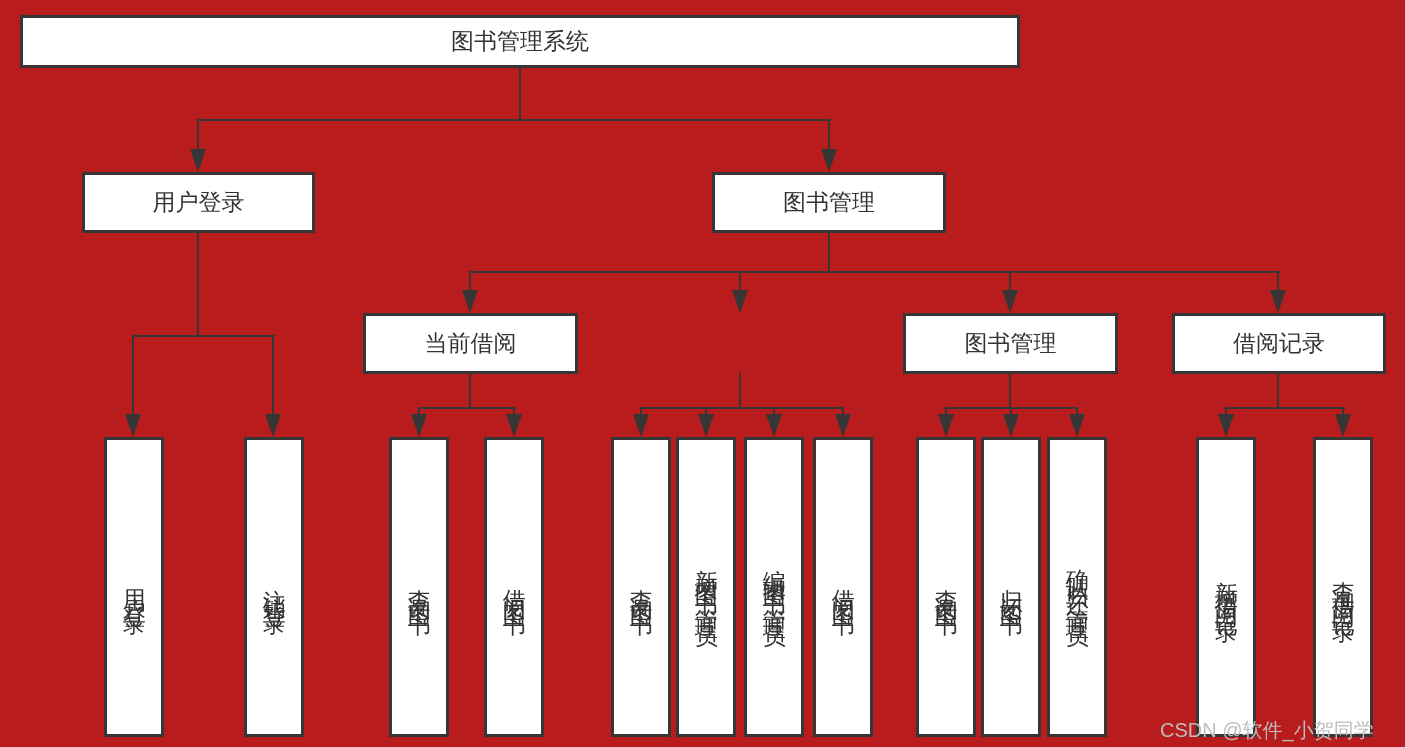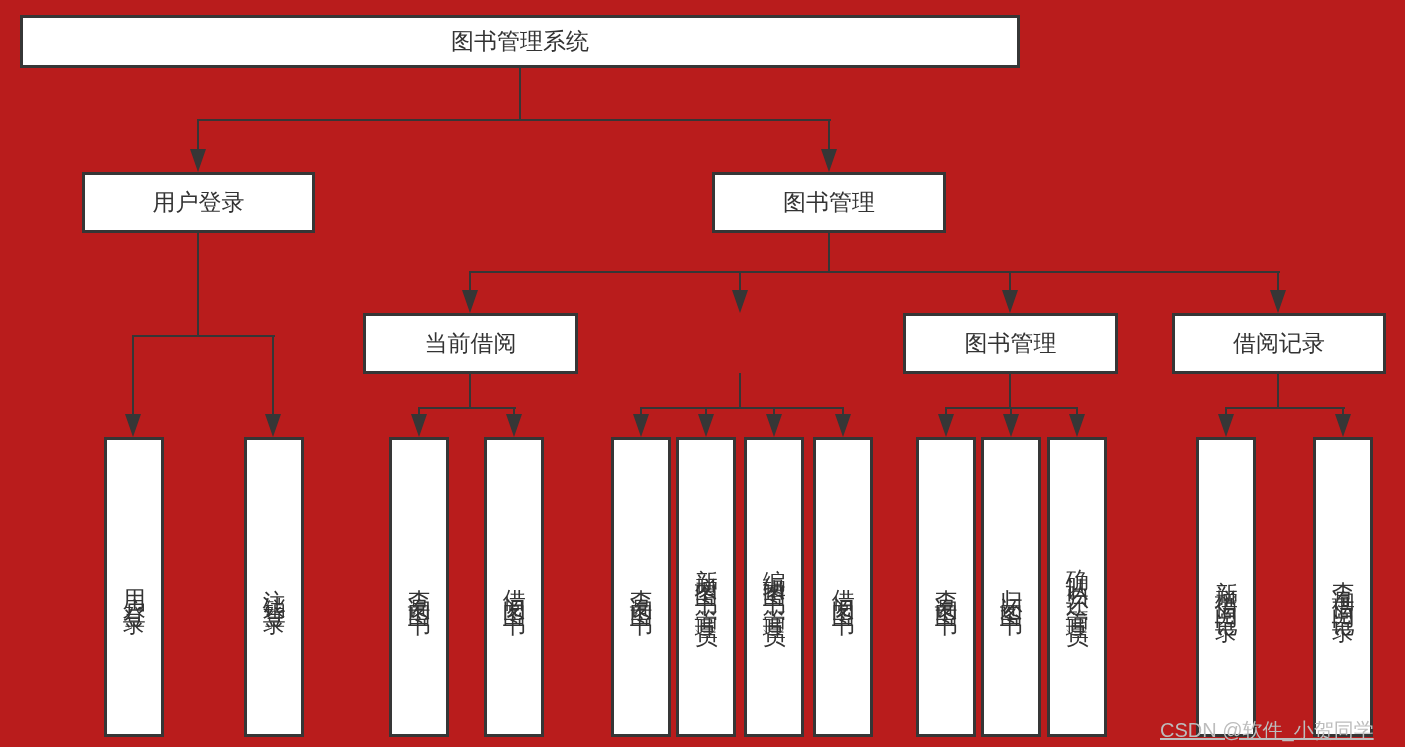--- a/index.html
+++ b/index.html
@@ -22,21 +22,21 @@
   }
   .line{position:absolute;background:#363636;}
   .arrow{position:absolute;width:2px;background:#363636;}
   .arrow::after{
     content:"";position:absolute;left:-7px;bottom:-23px;width:0;height:0;
     border-left:8px solid transparent;border-right:8px solid transparent;
     border-top:23px solid #363636;
   }
   .watermark{
     position:absolute;left:1160px;top:717px;z-index:6;
-    font-size:20px;color:#bdbdbd;white-space:nowrap;text-decoration:underline;
+    font-size:20px;color:#bdbdbd;white-space:nowrap;
   }
 </style>
 </head>
 <body>
 
 <div class="stage">
 
   <div class="box" style="left:20px;top:15px;width:1000px;height:53px;">图书管理系统</div>
 
   <div class="box" style="left:82px;top:172px;width:233px;height:61px;">用户登录</div>

